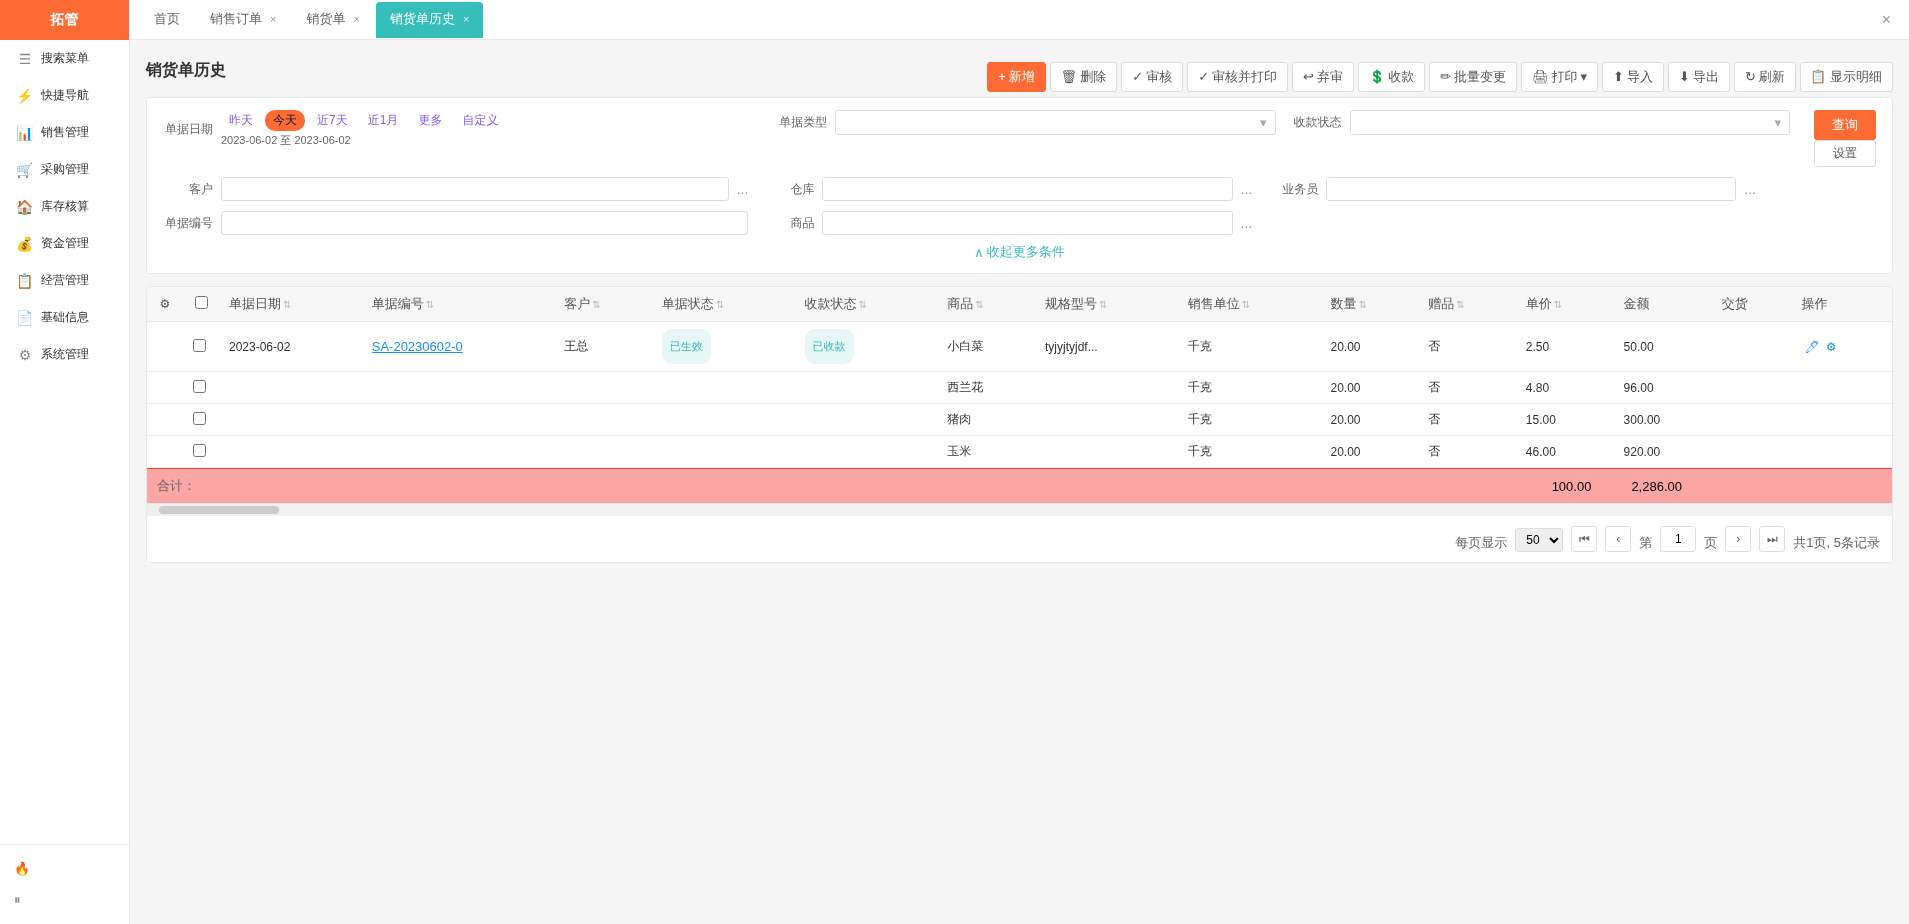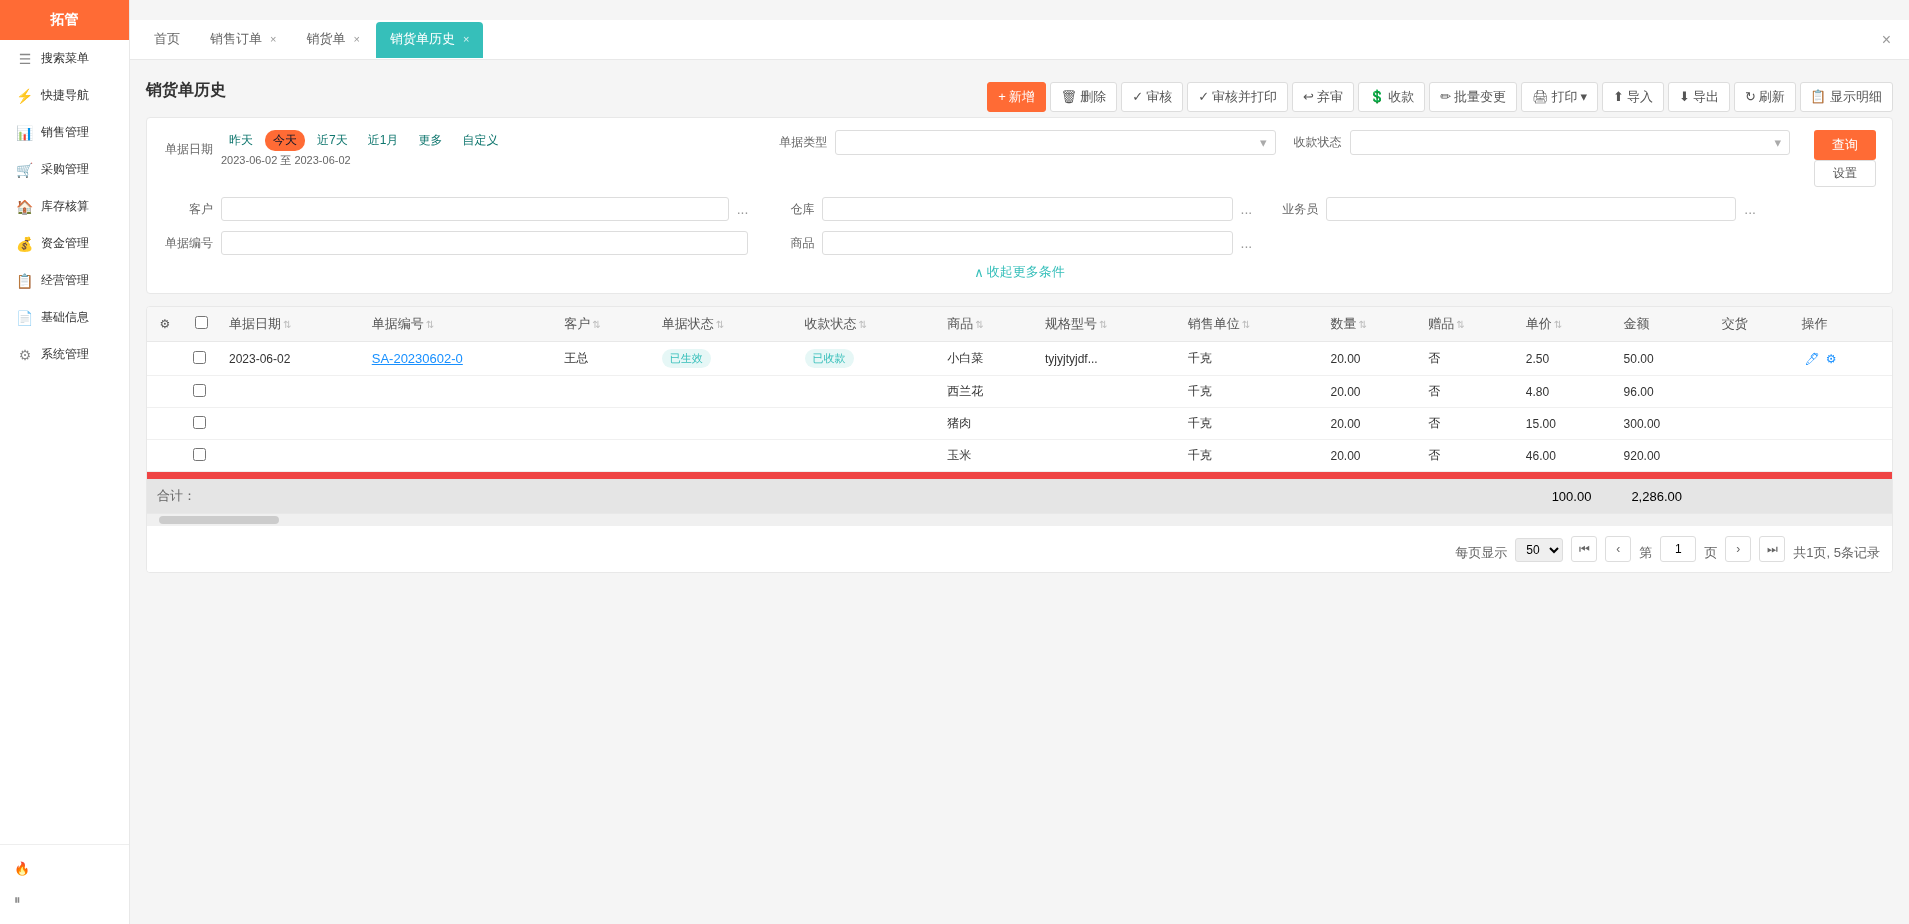--- a/index.html
+++ b/index.html
@@ -8,65 +8,65 @@
     
     .sidebar { width: 130px; background: #fff; border-right: 1px solid #e8e8e8; display: flex; flex-direction: column; height: 100%; }
     .sidebar-logo { background: #ff6b35; height: 40px; display: flex; align-items: center; justify-content: center; color: white; font-size: 14px; font-weight: bold; }
     .sidebar-item { display: flex; align-items: center; gap: 8px; padding: 10px 14px; cursor: pointer; color: #333; border-left: 3px solid transparent; }
     .sidebar-item .icon { width: 16px; height: 16px; display: inline-flex; align-items: center; justify-content: center; color: #888; font-size: 14px; }
     .sidebar-item span { font-size: 12px; }
     .sidebar-bottom { margin-top: auto; border-top: 1px solid #eee; padding: 8px 0; }
     .sidebar-bottom-item { display: flex; align-items: center; gap: 8px; padding: 8px 14px; cursor: pointer; color: #888; font-size: 12px; }
 
     
-    .tab-bar { background: #fff; border-bottom: 1px solid #e8e8e8; display: flex; align-items: center; height: 40px; padding: 0 10px; gap: 2px; margin-top: 20px; }
+    .tab-bar { background: #fff; border-bottom: 1px solid #e8e8e8; display: flex; align-items: center; height: 40px; padding: 0 10px; gap: 2px; }
     .tab { padding: 8px 14px; cursor: pointer; color: #666; font-size: 13px; border-bottom: 2px solid transparent; display: flex; align-items: center; gap: 4px; }
     .tab.active { color: #fff; background: #36bfba; border-radius: 4px 4px 0 0; }
     .tab .close-btn { font-size: 11px; color: #999; margin-left: 4px; }
     .tab.active .close-btn { color: rgba(255,255,255,0.8); }
     .tab-close-all { margin-left: auto; color: #999; cursor: pointer; font-size: 16px; padding: 0 8px; }
     .page-title { font-size: 16px; font-weight: bold; color: #333; margin-bottom: 12px; }
     .toolbar-btn { display: flex; align-items: center; gap: 3px; padding: 5px 10px; border: 1px solid #ddd; background: #fff; border-radius: 3px; cursor: pointer; color: #555; font-size: 12px; white-space: nowrap; }
     .toolbar-btn.primary { background: #ff6b35; color: #fff; border-color: #ff6b35; }
     .query-btn { background: #ff6b35; color: #fff; border: none; padding: 6px 18px; border-radius: 3px; cursor: pointer; font-size: 13px; }
     .set-btn { background: #fff; color: #555; border: 1px solid #ddd; padding: 4px 12px; border-radius: 3px; cursor: pointer; font-size: 12px; }
 
     
     .filter-area { background: #fff; border: 1px solid #e8e8e8; border-radius: 4px; padding: 12px 16px; margin-bottom: 12px; }
     .filter-item { display: flex; align-items: center; gap: 8px; flex: 1; }
     .filter-label { color: #666; font-size: 12px; white-space: nowrap; min-width: 50px; text-align: right; }
     .filter-input { flex: 1; border: 1px solid #ddd; border-radius: 3px; padding: 4px 8px; font-size: 12px; color: #333; outline: none; }
     .filter-select { flex: 1; border: 1px solid #ddd; border-radius: 3px; padding: 4px 8px; font-size: 12px; color: #333; outline: none; background: #fff; cursor: pointer; display: flex; align-items: center; justify-content: space-between; }
     .filter-dots { color: #999; font-size: 14px; cursor: pointer; }
-    .date-tag { padding: 2px 8px; border-radius: 3px; font-size: 12px; cursor: pointer; color: #0f766e; }
+    .date-tag { padding: 2px 8px; border-radius: 3px; font-size: 12px; cursor: pointer; color: #8b5cf6; }
     .date-tag.active { background: #ff6b35; color: #0f172a; border-radius: 10px; }
     .date-range { color: #666; font-size: 11px; margin-top: 2px; }
     .date-group { display: flex; flex-direction: column; }
     .date-tags-row { display: flex; gap: 4px; align-items: center; }
     .collapse-row { display: flex; justify-content: center; margin-top: 4px; }
     .collapse-btn { color: #36bfba; font-size: 12px; cursor: pointer; display: flex; align-items: center; gap: 3px; }
 
     
     .table-container { background: #fff; border: 1px solid #e8e8e8; border-radius: 4px; overflow: auto; }
     table { width: 100%; border-collapse: collapse; }
     thead tr { background: #f7f7f7; }
     th { padding: 8px 10px; text-align: left; font-weight: normal; color: #555; font-size: 12px; border-bottom: 1px solid #e8e8e8; white-space: nowrap; position: relative; }
     th.sortable { cursor: pointer; }
     td { padding: 7px 10px; border-bottom: 1px solid #f0f0f0; color: #333; font-size: 12px; white-space: nowrap; }
     .settings-col { width: 36px; text-align: center; }
     .checkbox-col { width: 36px; text-align: center; }
-    .status-badge { display: inline-block; padding: 2px 8px; border-radius: 10px; font-size: 11px; }
+    .status-badge { display: inline-block; padding: 10px 8px; border-radius: 10px; font-size: 11px; }
     .status-active { background: #e6f7f6; color: #36bfba; }
     .status-paid { background: #e6f7f6; color: #36bfba; }
     .link-text { color: #1890ff; cursor: pointer; text-decoration: underline; }
     .sort-icon { color: #bbb; font-size: 10px; margin-left: 2px; }
     .action-btn { color: #1890ff; cursor: pointer; font-size: 12px; padding: 0 3px; }
 
     
-    .table-footer { background: #e5e5e5; border-top: 7px solid #ef4444; padding: 8px 10px; display: flex; align-items: center; font-size: 12px; }
+    .table-footer { background: #fca5a5; border-top: 1px solid #ef4444; padding: 8px 10px; display: flex; align-items: center; font-size: 12px; }
     .footer-label { color: #666; min-width: 80px; }
 
     
     .pagination { display: flex; align-items: flex-end; justify-content: flex-end; padding: 10px 12px; gap: 8px; font-size: 12px; color: #666; background: #fff; border-top: 1px solid #f0f0f0; }
     .pagination-btn { width: 26px; height: 26px; border: 1px solid #ddd; background: #fff; border-radius: 3px; cursor: pointer; display: flex; align-items: center; justify-content: center; color: #666; font-size: 12px; }
     .page-input { width: 36px; height: 26px; border: 1px solid #ddd; border-radius: 3px; text-align: center; font-size: 12px; }
     .per-page-select { border: 1px solid #ddd; border-radius: 3px; padding: 3px 6px; font-size: 12px; }
     .scrollbar-area { height: 12px; background: #f0f0f0; border-top: 1px solid #e8e8e8; display: flex; align-items: center; padding: 0 2px; }
     .scrollbar-thumb { height: 8px; width: 120px; background: #ccc; border-radius: 4px; margin-left: 10px; }
     .page-header { display: flex; align-items: center; justify-content: space-between; padding: 8px 0 4px 0; }

